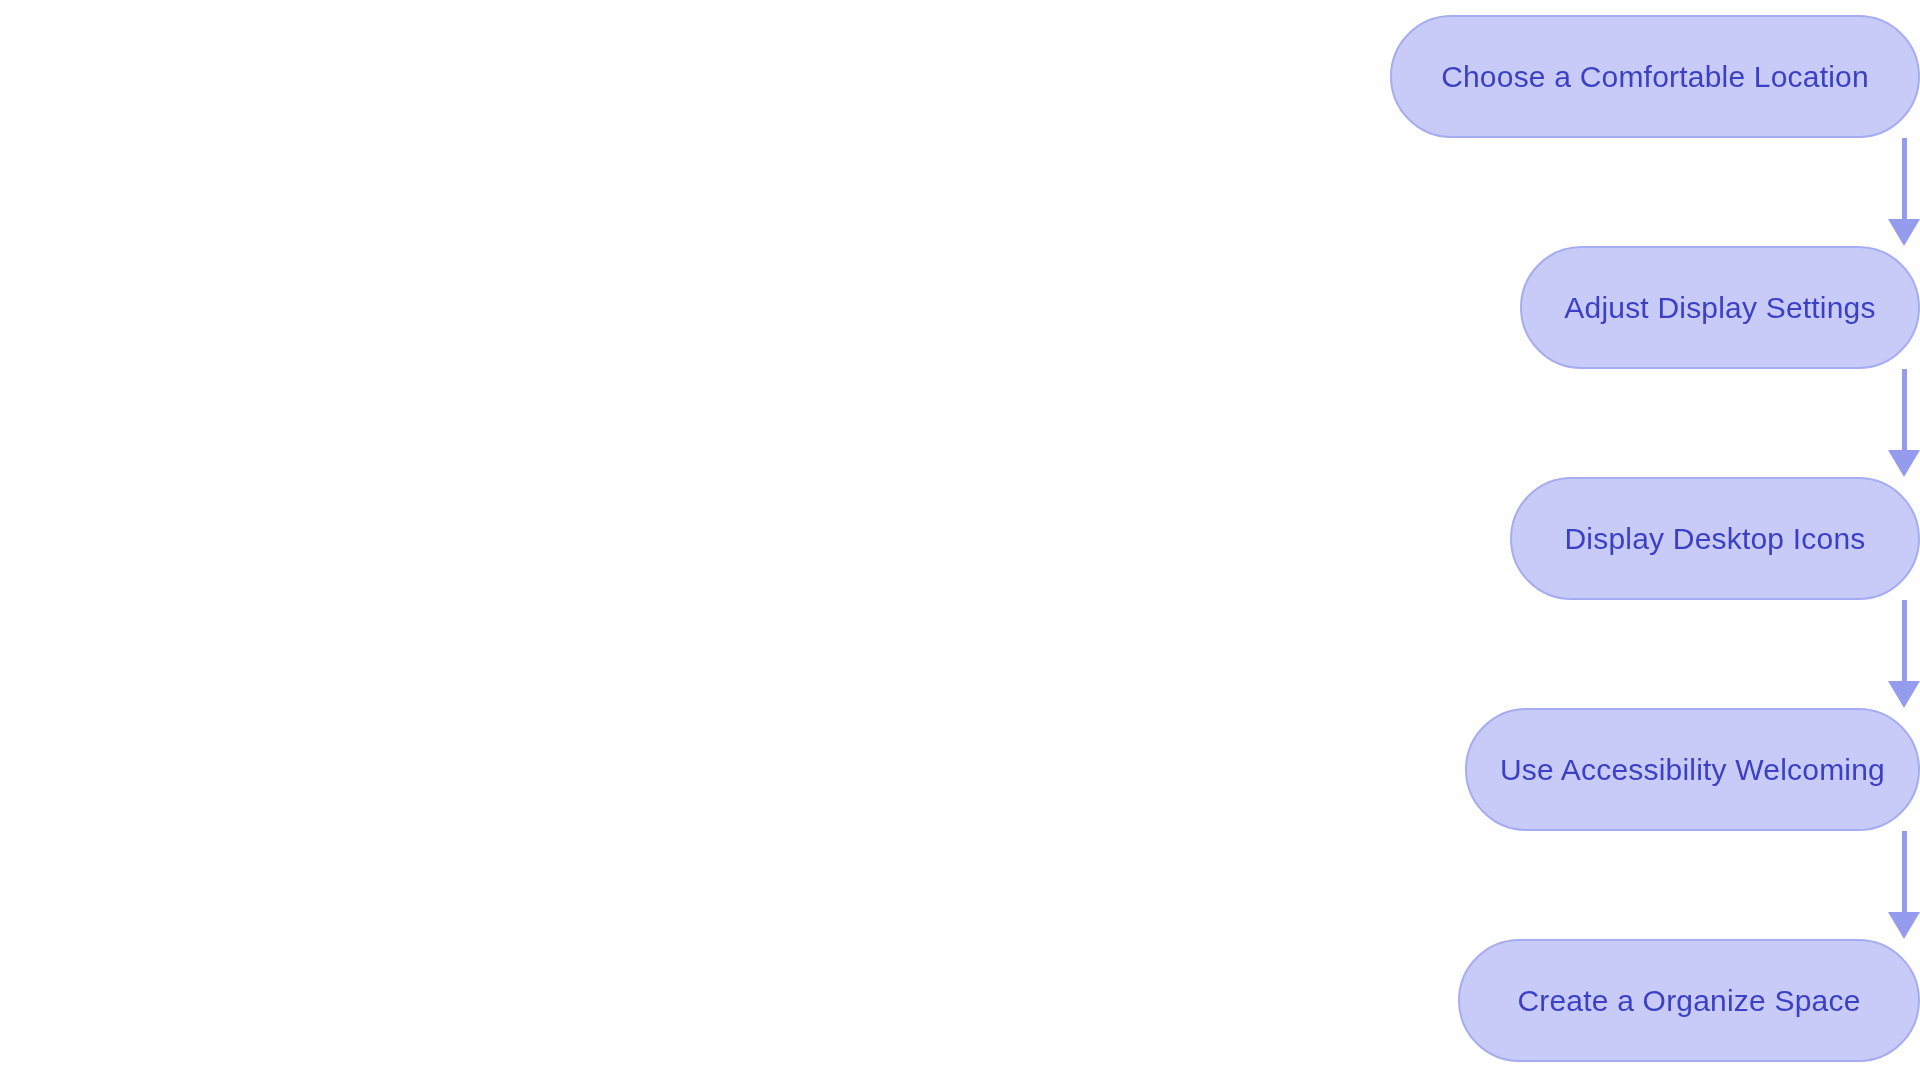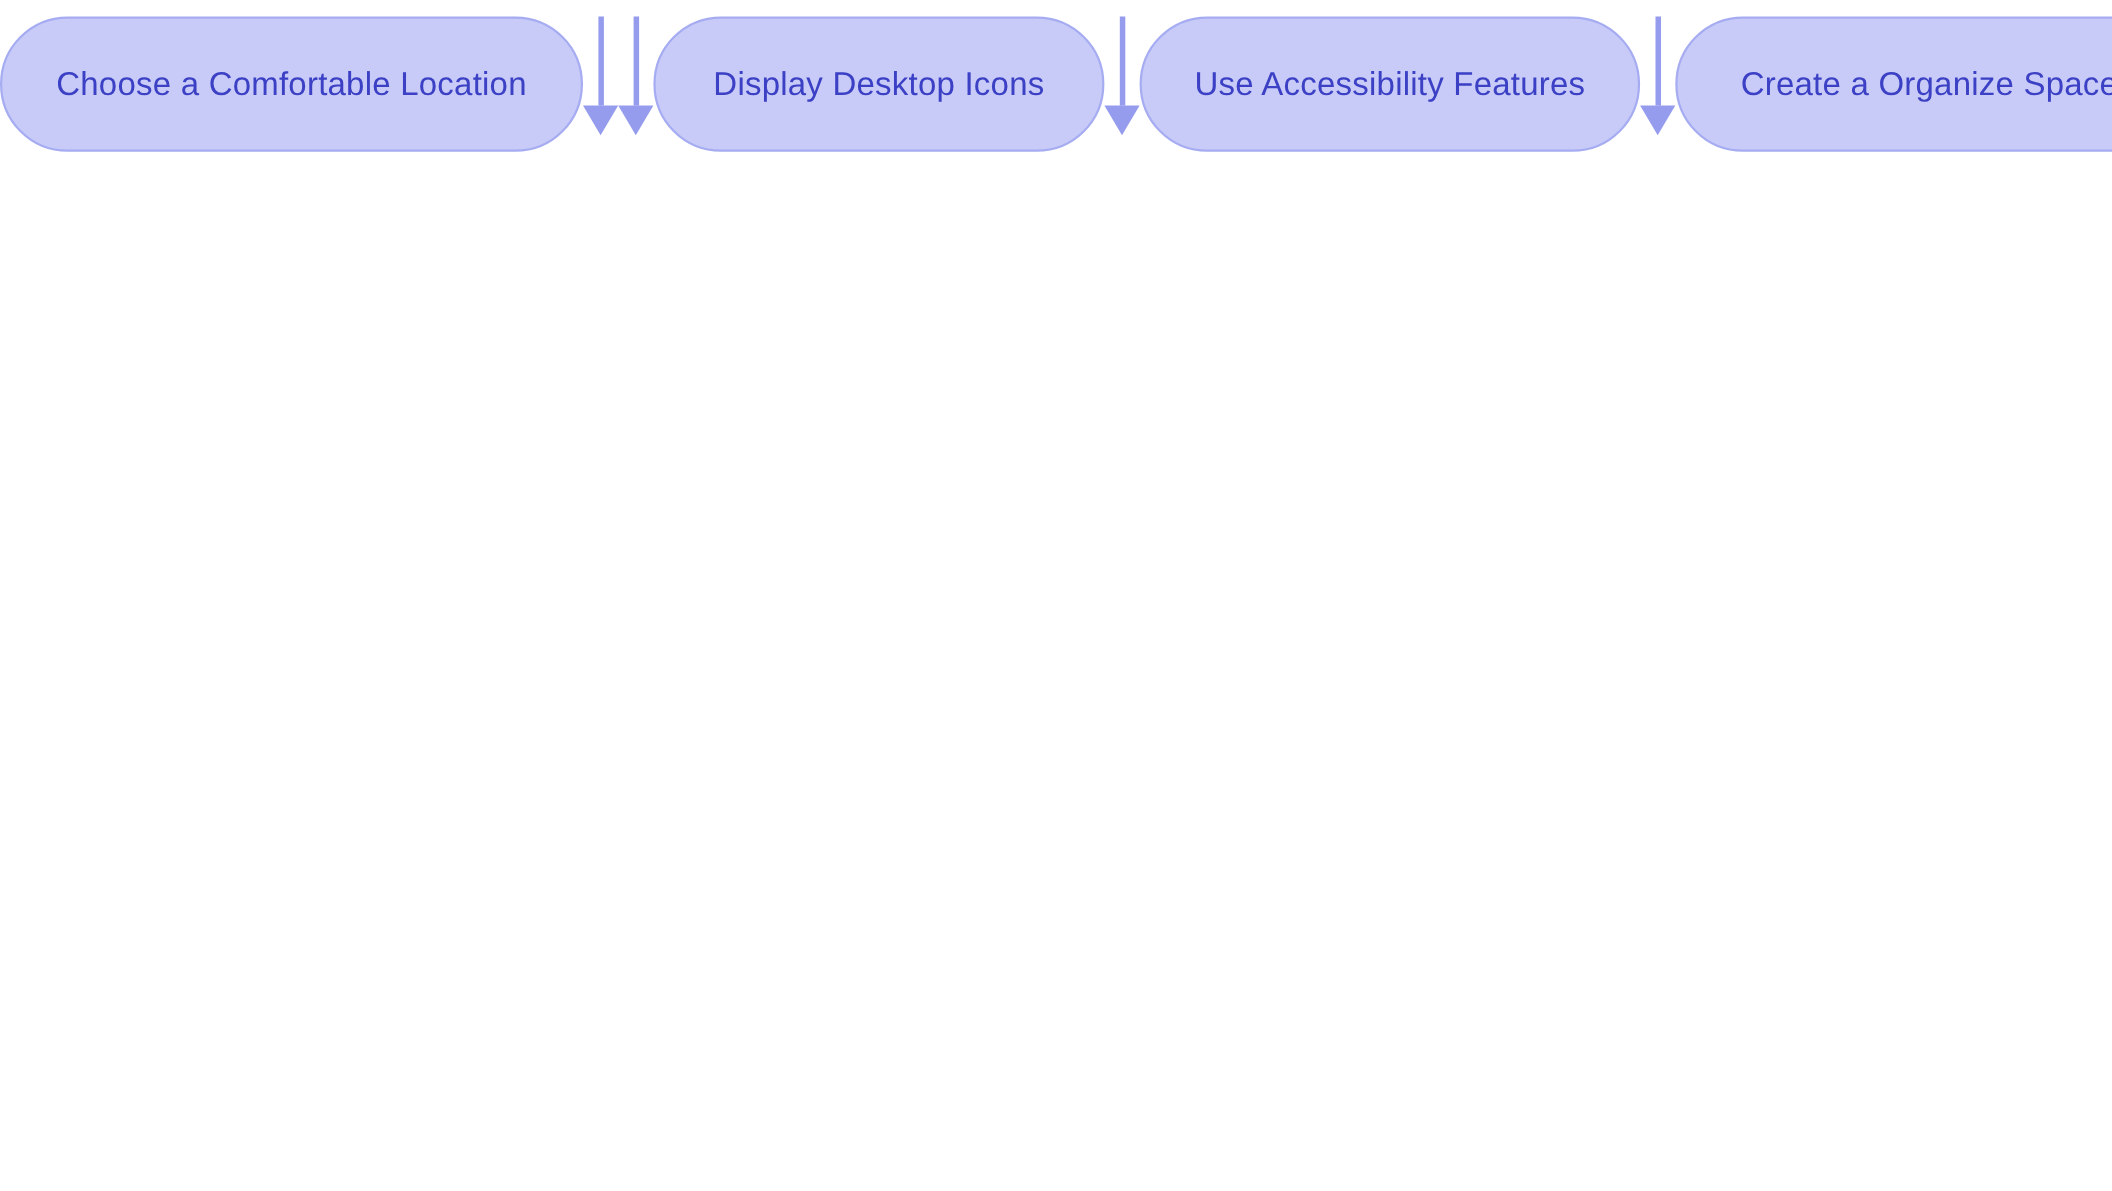--- a/index.html
+++ b/index.html
@@ -15,22 +15,22 @@
     background: #ffffff;
     overflow: hidden;
   }
   .flow {
     position: absolute;
     left: 0;
     top: 0;
     width: 100%;
     padding-top: 15px;
     display: flex;
-    flex-direction: row;
-    align-items: flex-start;
+    flex-direction: column;
+    align-items: flex-end;
   }
   .node {
     height: 123px;
     border-radius: 62px;
     background: #c8cbf8;
     border: 2px solid #a6acf1;
     box-sizing: border-box;
     display: flex;
     align-items: center;
     justify-content: center;
@@ -77,37 +77,40 @@
 
     <div class="node node-1">
       <span class="node-label">Choose a Comfortable Location</span>
     </div>
 
     <div class="connector">
       <div class="arrow-line"></div>
       <div class="arrow-head"></div>
     </div>
 
+    <div class="node node-2">
+      <span class="node-label">Adjust Display Settings</span>
+    </div>
 
     <div class="connector">
       <div class="arrow-line"></div>
       <div class="arrow-head"></div>
     </div>
 
     <div class="node node-3">
       <span class="node-label">Display Desktop Icons</span>
     </div>
 
     <div class="connector">
       <div class="arrow-line"></div>
       <div class="arrow-head"></div>
     </div>
 
     <div class="node node-4">
-      <span class="node-label">Use Accessibility Features</span>
+      <span class="node-label">Use Accessibility Welcoming</span>
     </div>
 
     <div class="connector">
       <div class="arrow-line"></div>
       <div class="arrow-head"></div>
     </div>
 
     <div class="node node-5">
       <span class="node-label">Create a Organize Space</span>
     </div>

